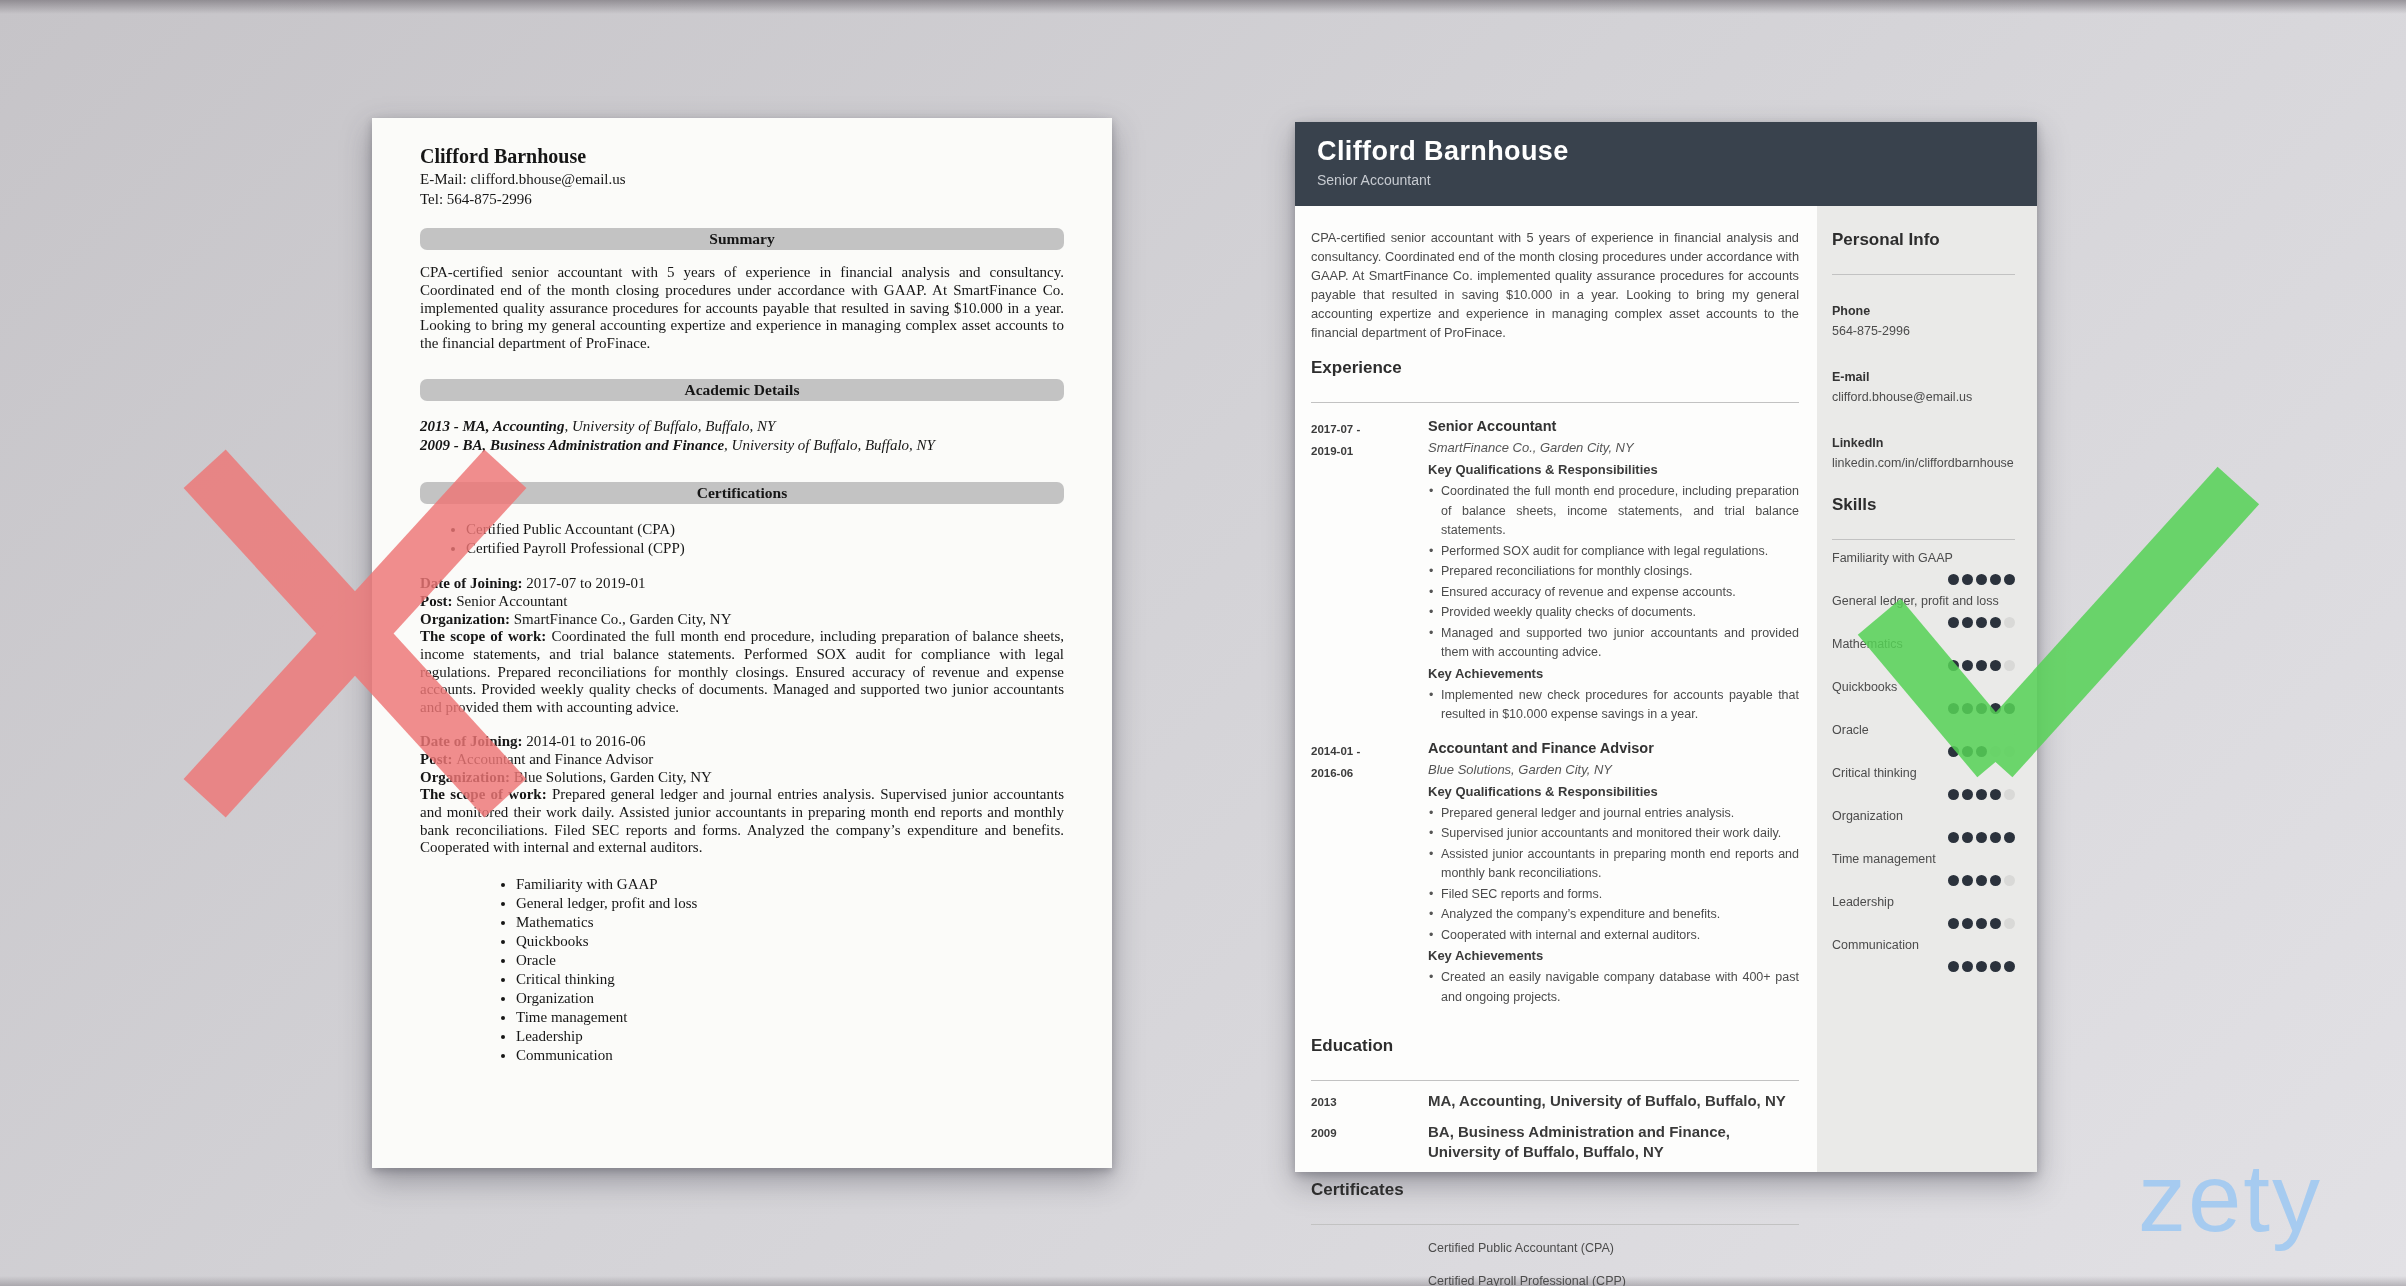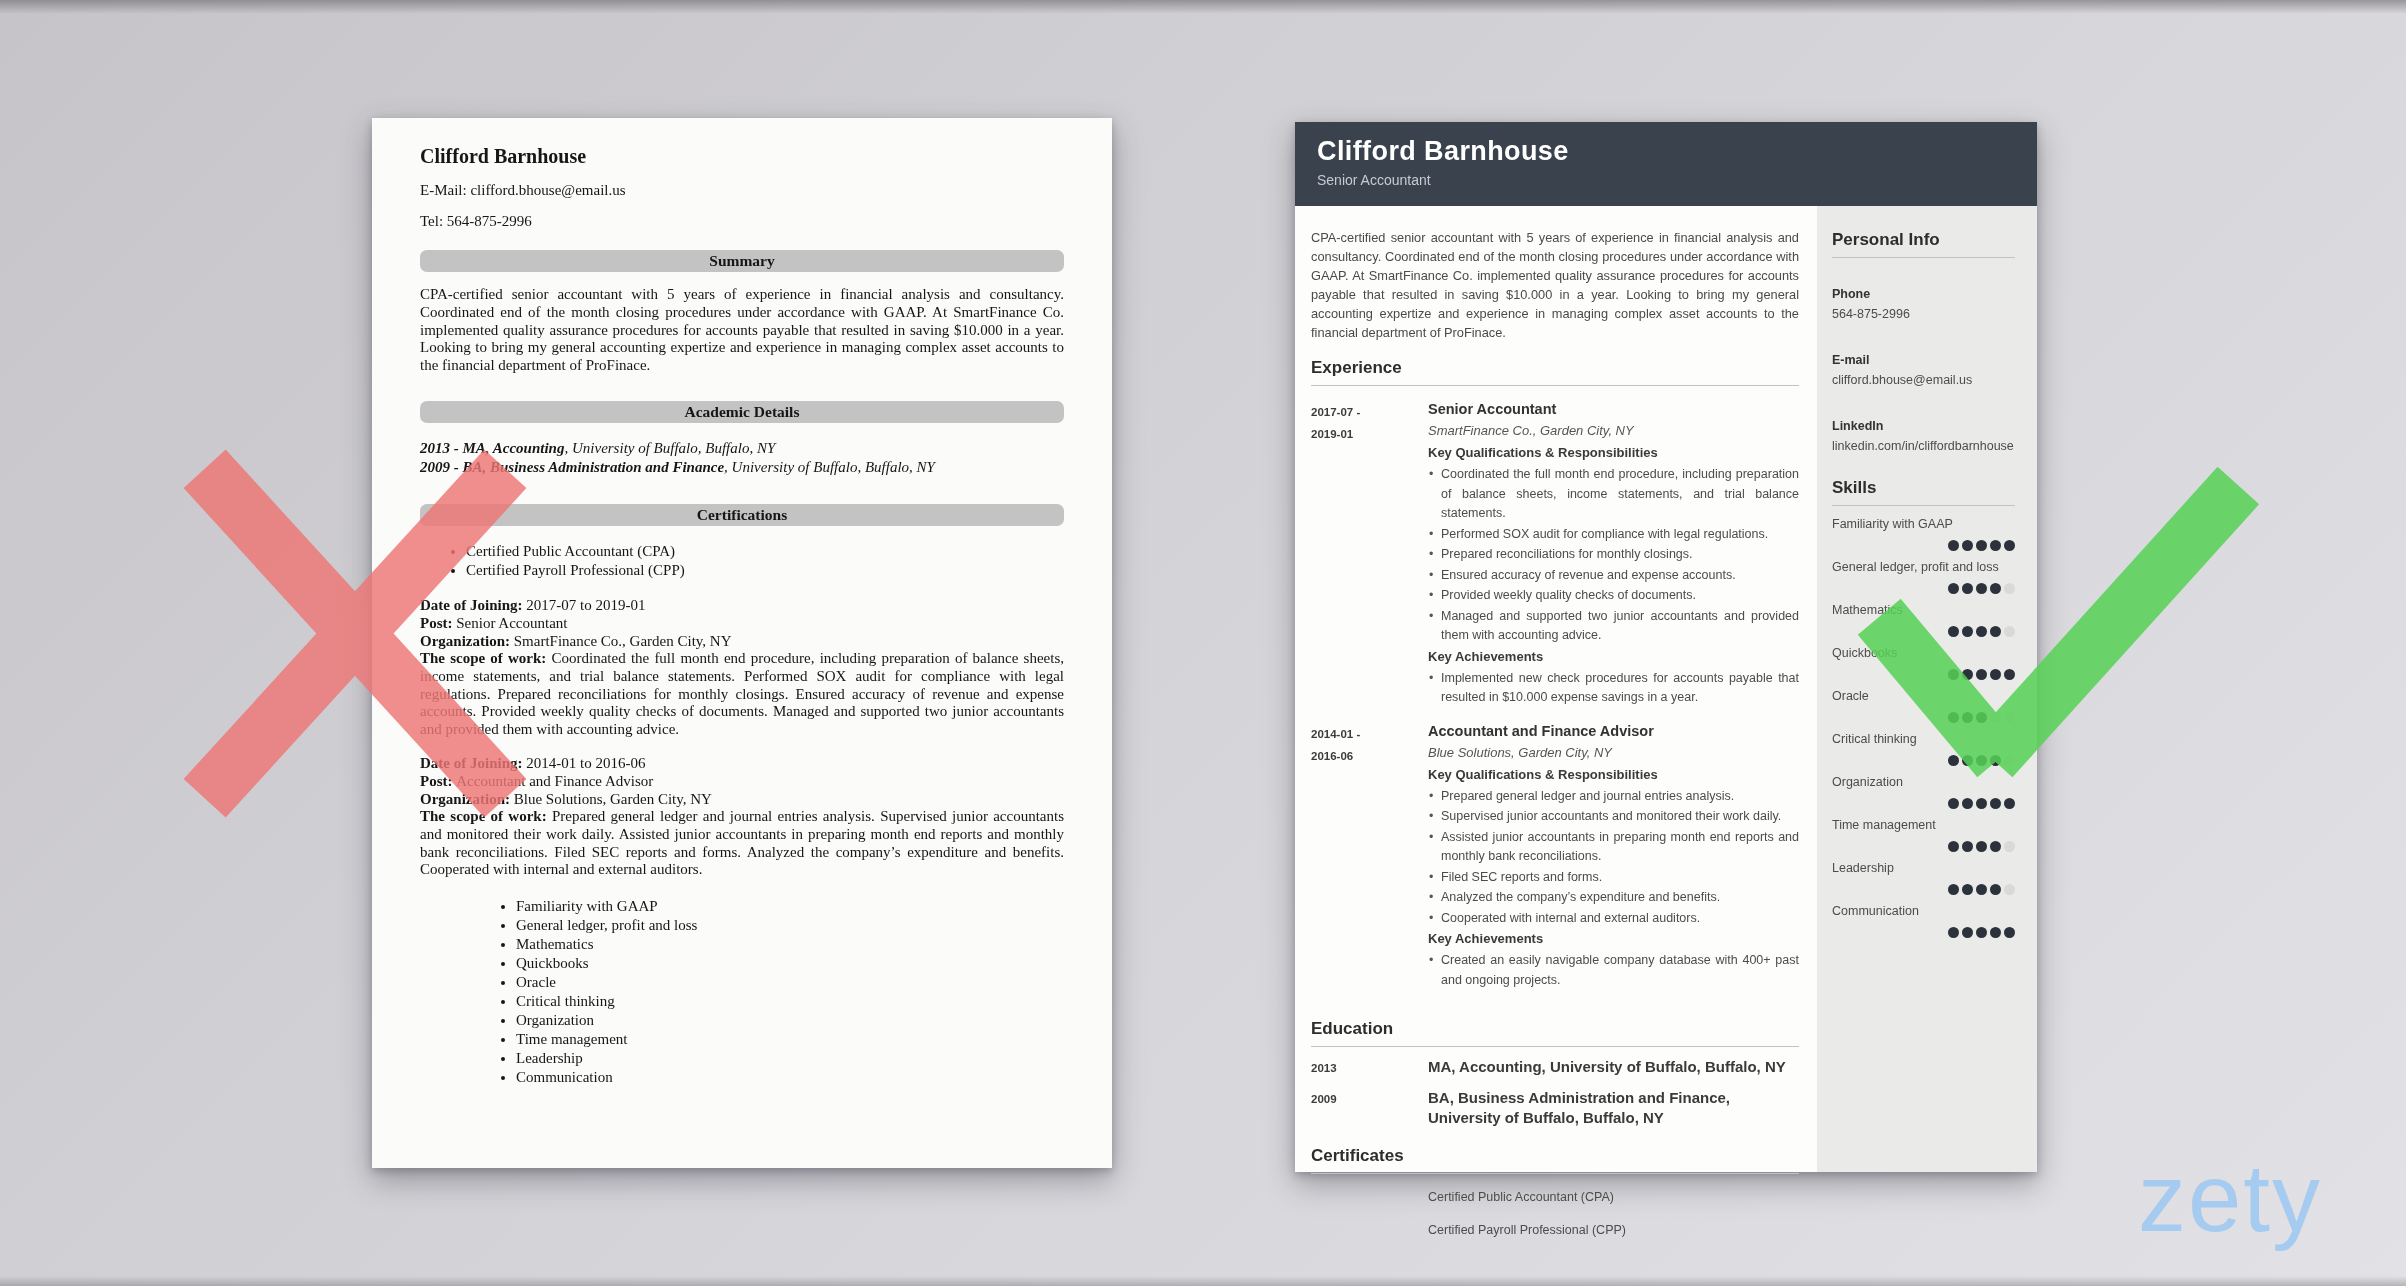--- a/index.html
+++ b/index.html
@@ -10,21 +10,21 @@
       linear-gradient(180deg, rgba(100,95,102,.55) 0px, rgba(100,95,102,0) 14px),
       linear-gradient(0deg, rgba(100,95,102,.35) 0px, rgba(100,95,102,0) 10px),
       linear-gradient(135deg,#c6c4c8 0%,#d3d2d6 45%,#e2e1e5 100%);
   }
   
   .page{position:absolute;box-shadow:0 12px 28px rgba(50,50,62,.38),0 3px 8px rgba(50,50,62,.28);}
   
   .bad-page{left:372px;top:118px;width:740px;height:1050px;background:#fbfbf9;
     font-family:"Liberation Serif",serif;color:#161616;box-sizing:border-box;padding:26px 48px 0 48px;}
   .bp-name{font-size:20px;font-weight:bold;line-height:24px;}
-  .bp-contact{font-size:15px;line-height:18px;margin-top:13px;}
+  .bp-contact{font-size:15px;line-height:18px;margin-top:2px;}
   .bar{margin-top:20px;background:#c3c3c3;text-align:center;font-weight:bold;font-size:15.5px;padding:2px 8px;border-radius:7px;}
   .bar.b-academic,.bar.b-cert{margin-top:26px;}
   .bar.b-work{margin-top:22px;}
   .bar.b-skills{margin-top:24px;}
   .bp-par{margin-top:14px;font-size:15px;line-height:17.8px;text-align:justify;}
   .bp-academic{margin-top:16px;font-style:italic;}
   .bp-line{font-size:15px;line-height:19.5px;}
   ul.bp-ul{margin:16px 0 0 0;padding-left:46px;font-size:15px;line-height:19.5px;}
   ul.bp-skills{margin:18px 0 0 0;padding-left:96px;font-size:15px;line-height:19px;}
   .bp-job{margin-top:15px;}
@@ -33,21 +33,21 @@
   
   .good-page{left:1295px;top:122px;width:742px;height:1050px;background:#fdfdfc;}
   .gp-header{height:84px;background:#39424d;box-sizing:border-box;padding:13px 0 0 22px;}
   .gp-name{color:#fff;font-size:27px;font-weight:bold;letter-spacing:.4px;line-height:32px;}
   .gp-title{color:#c7cbd1;font-size:14px;margin-top:5px;}
   .gp-body{position:absolute;top:84px;bottom:0;left:0;right:0;display:flex;}
   .gp-main{width:522px;box-sizing:border-box;padding:22px 18px 0 16px;}
   .gp-side{flex:1;background:#eaeae8;box-sizing:border-box;padding:24px 22px 0 15px;}
   .summary{font-size:12.8px;line-height:19px;color:#4a4a4a;text-align:justify;}
   .sec{font-size:17px;font-weight:bold;color:#2d2d2d;border-bottom:1px solid #c2c2c2;
-       padding-bottom:7px;margin-top:16px;}
+       padding-bottom:24px;margin-top:16px;}
   .gp-side .sec{margin-top:0;}
   .gp-side .sec.s-skills{margin-top:22px;}
   .job{display:flex;margin-top:12px;}
   .job-dates{width:117px;flex:none;font-size:11.5px;font-weight:bold;color:#3c3c3c;line-height:22px;padding-top:3px;}
   .job-body{flex:1;}
   .job-title{font-size:14.5px;font-weight:bold;color:#333;line-height:22px;}
   .job-co{font-size:13px;font-style:italic;color:#555;line-height:22px;}
   .kq{font-size:13px;font-weight:bold;color:#3a3a3a;line-height:22px;}
   ul.jb{margin:0;padding:0;list-style:none;}
   ul.jb li{font-size:12.5px;color:#4c4c4c;line-height:19.5px;padding-left:13px;position:relative;text-align:justify;margin-top:1px;}

